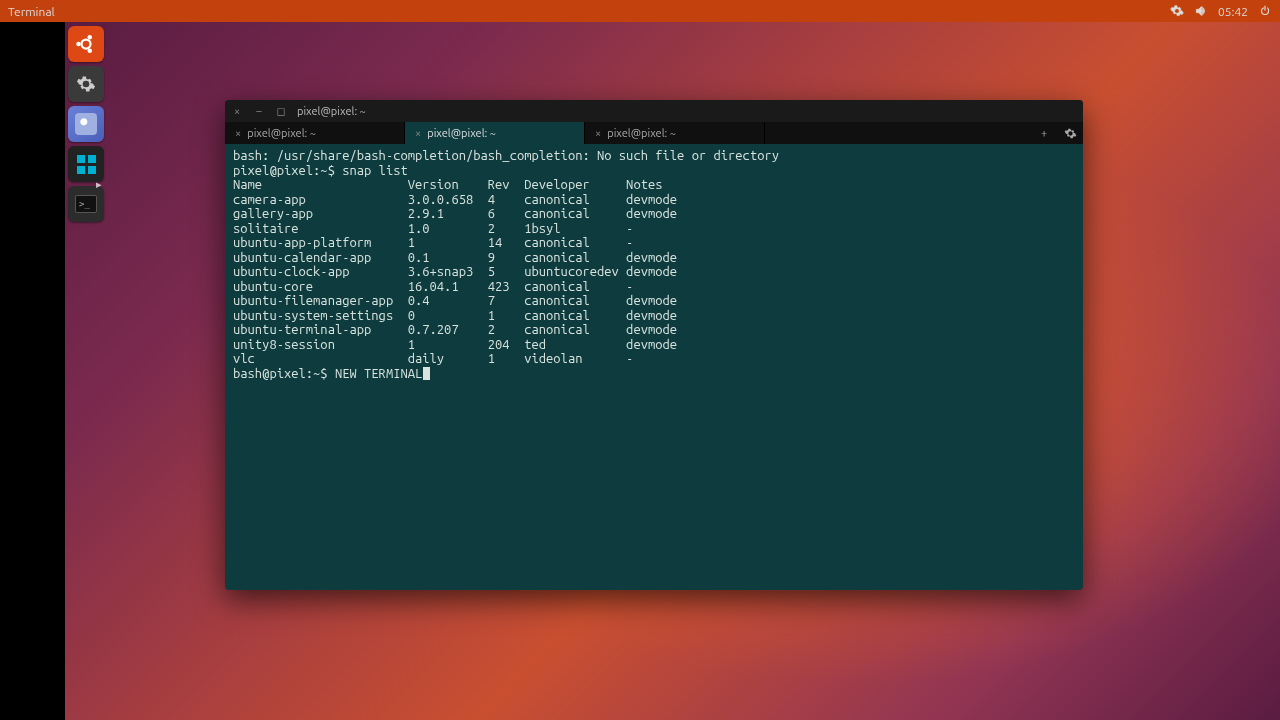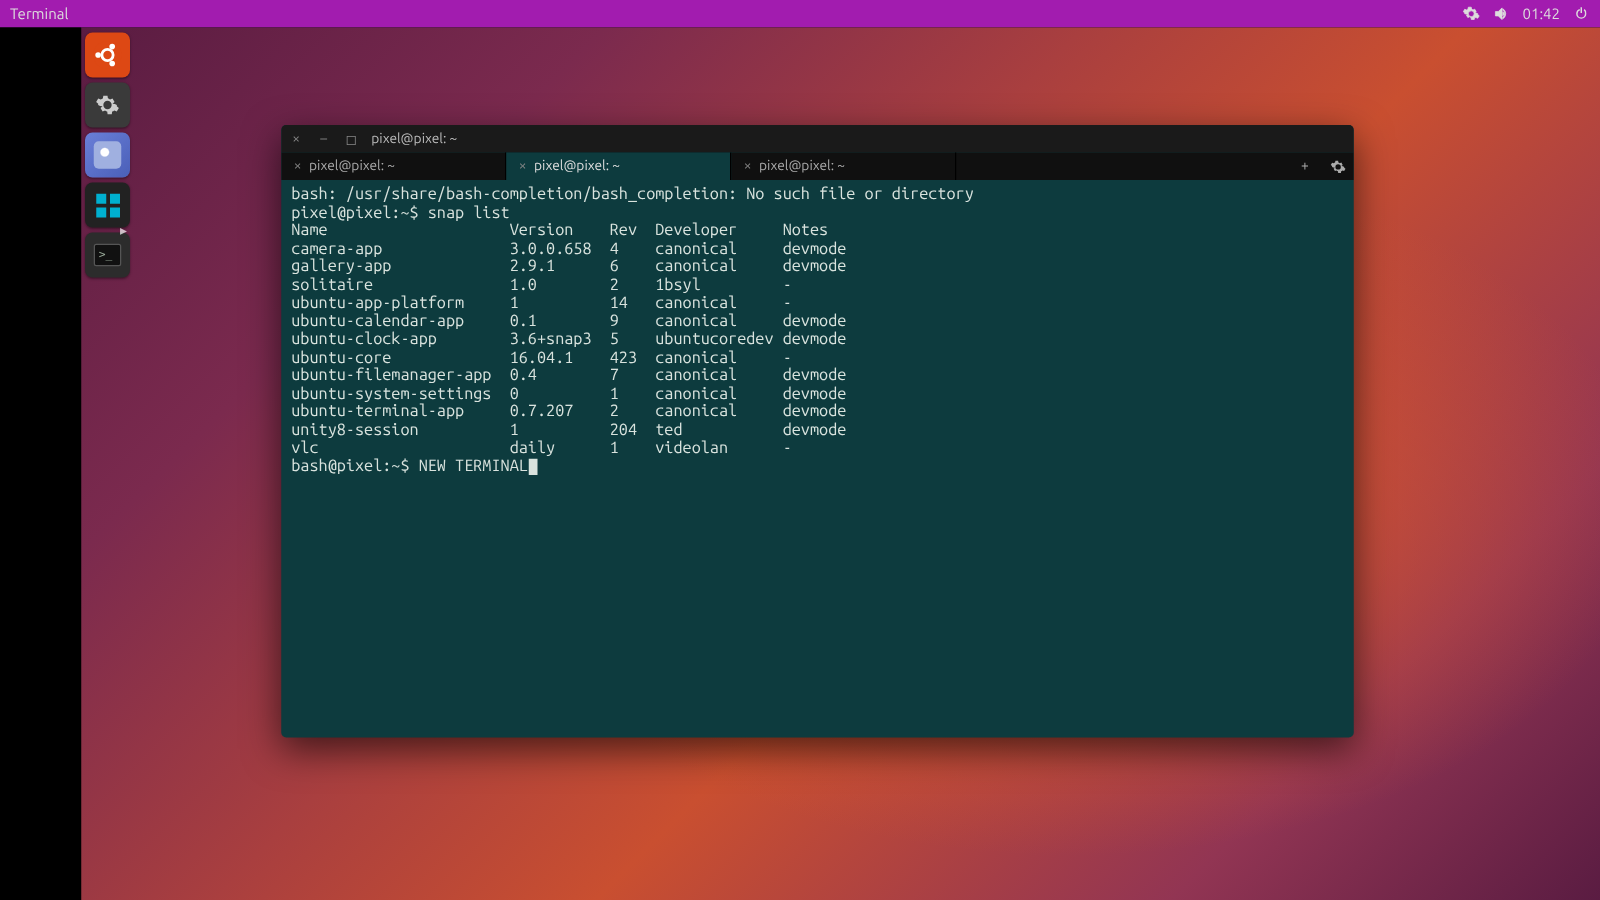--- a/index.html
+++ b/index.html
@@ -2,21 +2,21 @@
 <html><head>
 <meta charset="utf-8">
 <style>
   * { margin: 0; padding: 0; box-sizing: border-box; }
   html, body { width: 1280px; height: 720px; overflow: hidden; font-family: "Ubuntu", "DejaVu Sans", sans-serif; }
   body { background: #000; }
 
   
   .menubar {
     position: absolute; top: 0; left: 0; right: 0; height: 22px;
-    background: #a21caf; color: #ddd; display: flex; align-items: center;
+    background: #c2410c; color: #ddd; display: flex; align-items: center;
     font-size: 12px; padding: 0 8px; justify-content: space-between;
   }
   .menubar .right { display: flex; align-items: center; gap: 10px; }
   .menubar .icon { width: 14px; height: 14px; display: inline-flex; align-items: center; justify-content: center; }
   .menubar svg { width: 14px; height: 14px; fill: #ddd; stroke: #ddd; }
 
   
   .desktop {
     position: absolute; top: 22px; left: 65px; right: 0; bottom: 0;
     background:
@@ -88,21 +88,21 @@
     <span class="icon">
       <svg viewBox="0 0 24 24">
           <path d="M12 8a4 4 0 100 8 4 4 0 000-8zm9 4a7 7 0 01-.1 1.2l2 1.6-2 3.4-2.4-1a7 7 0 01-2 .1l-.4 2.6h-4l-.4-2.6a7 7 0 01-2-1.1l-2.4 1-2-3.4 2-1.6A7 7 0 013 12a7 7 0 01.1-1.2l-2-1.6 2-3.4 2.4 1a7 7 0 012-1.1L8 3h4l.4 2.6a7 7 0 012 1.1l2.4-1 2 3.4-2 1.6A7 7 0 0121 12z"></path>
         </svg>
     </span>
     <span class="icon">
       <svg viewBox="0 0 24 24">
           <path d="M4 9v6h4l5 5V4L8 9H4zm12 3a3 3 0 00-2-2.8v5.6A3 3 0 0016 12zm-2-7v2a6 6 0 010 10v2a8 8 0 000-14z"></path>
         </svg>
     </span>
-    <span>01:42</span>
+    <span>05:42</span>
     <span class="icon">
       <svg viewBox="0 0 24 24">
           <path fill="none" stroke-width="2" d="M12 3v8m6 1a6 6 0 11-12 0 6 6 0 014-5.7M16 6.3A6 6 0 0118 12"></path>
         </svg>
     </span>
   </div>
 </div>
 
 <div class="letterbox-left"></div>
 <div class="desktop"></div>

